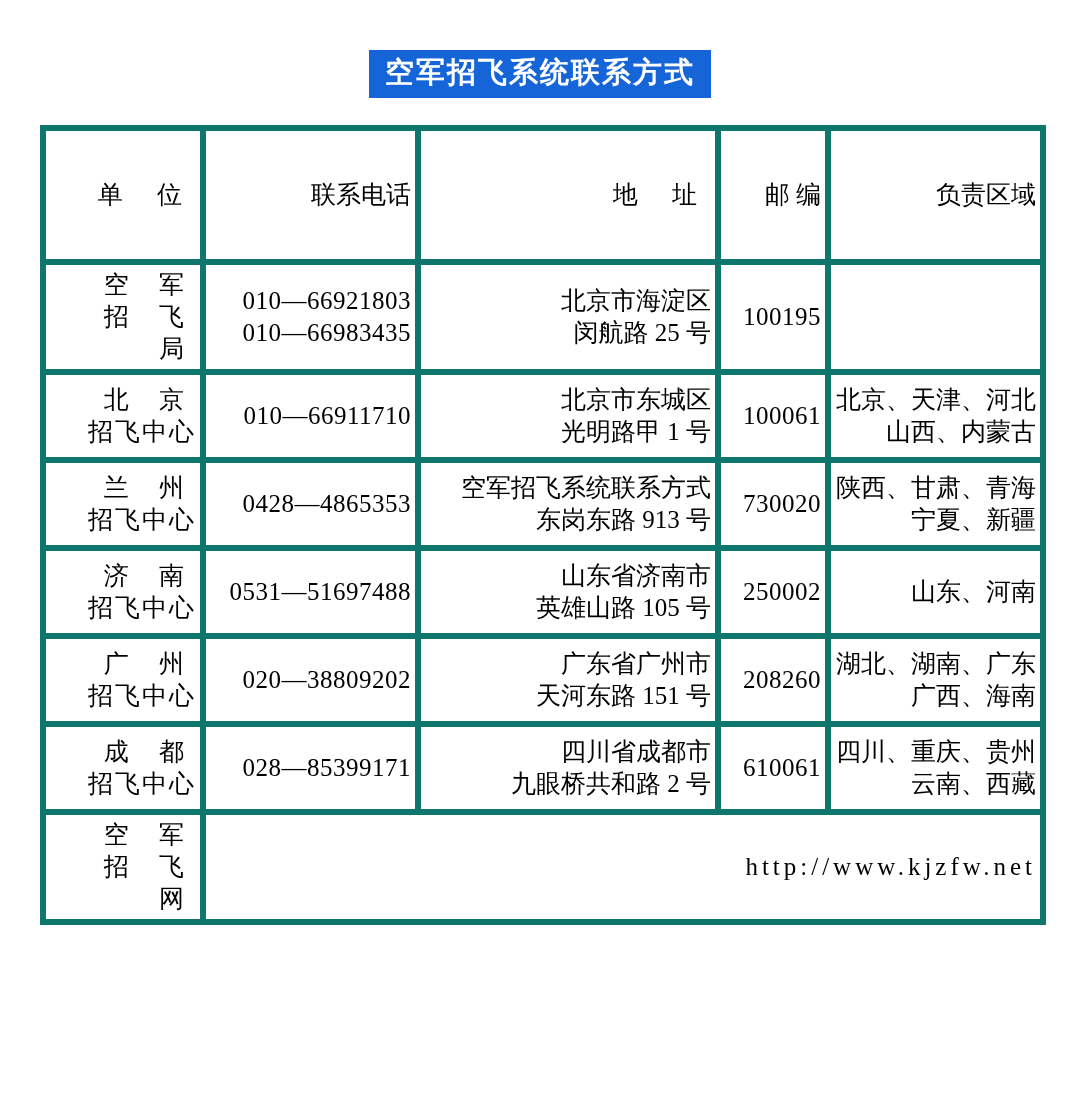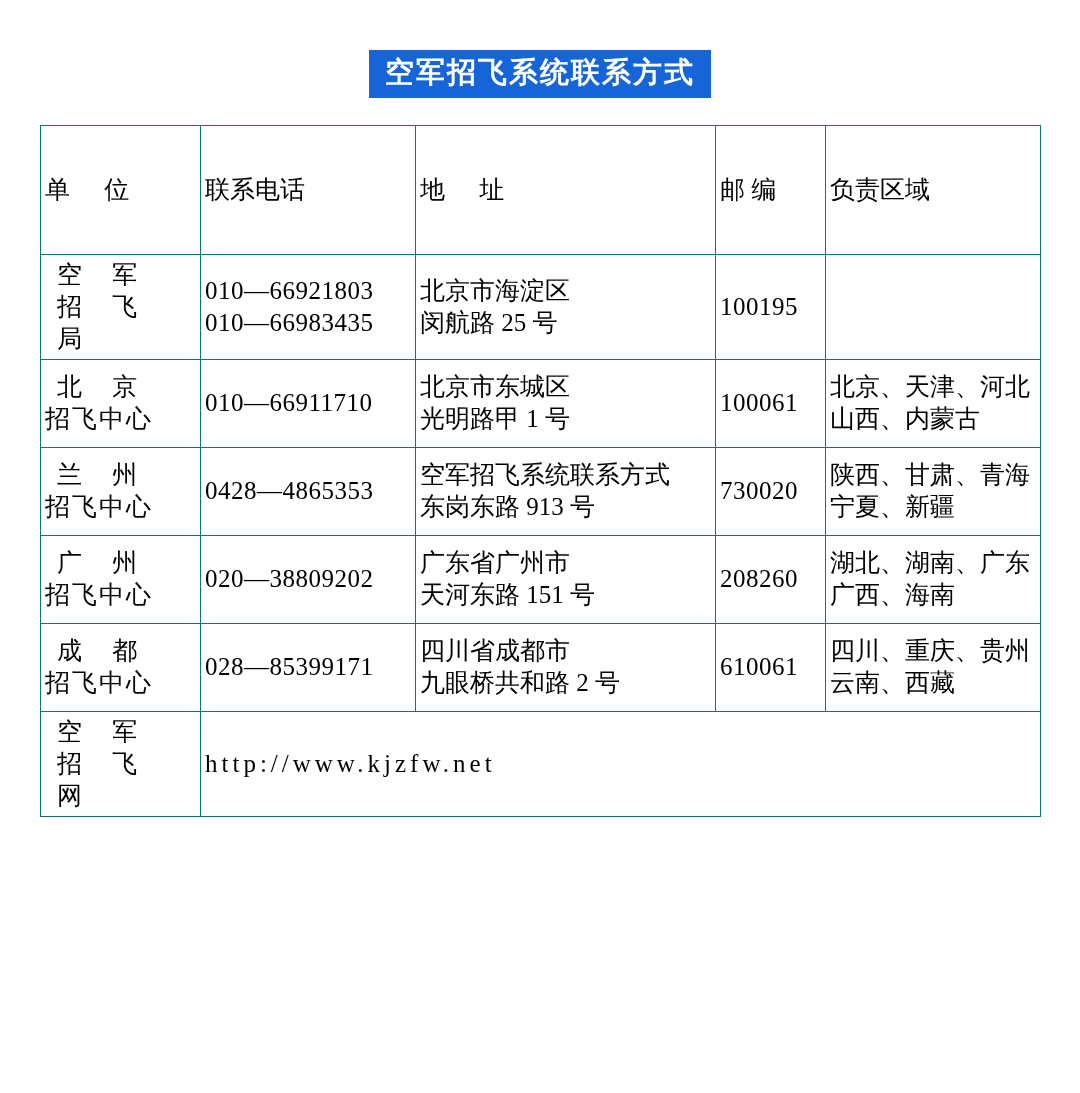--- a/index.html
+++ b/index.html
@@ -41,22 +41,22 @@
     margin: 27px auto 0 auto;
     width: 1000px;
   }
   table.contact {
     border-collapse: collapse;
     width: 100%;
     table-layout: fixed;
     background: #fff;
   }
   table.contact td, table.contact th {
-    border: 1px solid #0f766e;
-    text-align: left;
+    border: 6px solid #0f766e;
+    text-align: right;
     vertical-align: middle;
     padding: 4px 4px;
     font-weight: normal;
     font-size: 25px;
     line-height: 1.28;
     font-family: "Liberation Serif", "DejaVu Serif", serif;
   }
   
   col.c-unit   { width: 160px; }
   col.c-phone  { width: 215px; }
@@ -194,20 +194,37 @@
             <span class="ln">空军招飞系统联系方式</span>
             <span class="ln">东岗东路 913 号</span>
           </td>
           <td class="post-cell">730020</td>
           <td class="region-cell">
             <span class="ln">陕西、甘肃、青海</span>
             <span class="ln">宁夏、新疆</span>
           </td>
         </tr>
 
+        <tr>
+          <td class="unit-cell">
+            <span class="ln-sp">济 南</span>
+            <span class="ln">招飞中心</span>
+          </td>
+          <td class="phone-cell">
+            <span class="ln">0531—51697488</span>
+          </td>
+          <td class="addr-cell">
+            <span class="ln">山东省济南市</span>
+            <span class="ln">英雄山路 105 号</span>
+          </td>
+          <td class="post-cell">250002</td>
+          <td class="region-cell">
+            <span class="ln">山东、河南</span>
+          </td>
+        </tr>
 
 
         <tr>
           <td class="unit-cell">
             <span class="ln-sp">广 州</span>
             <span class="ln">招飞中心</span>
           </td>
           <td class="phone-cell">
             <span class="ln">020—38809202</span>
           </td>

